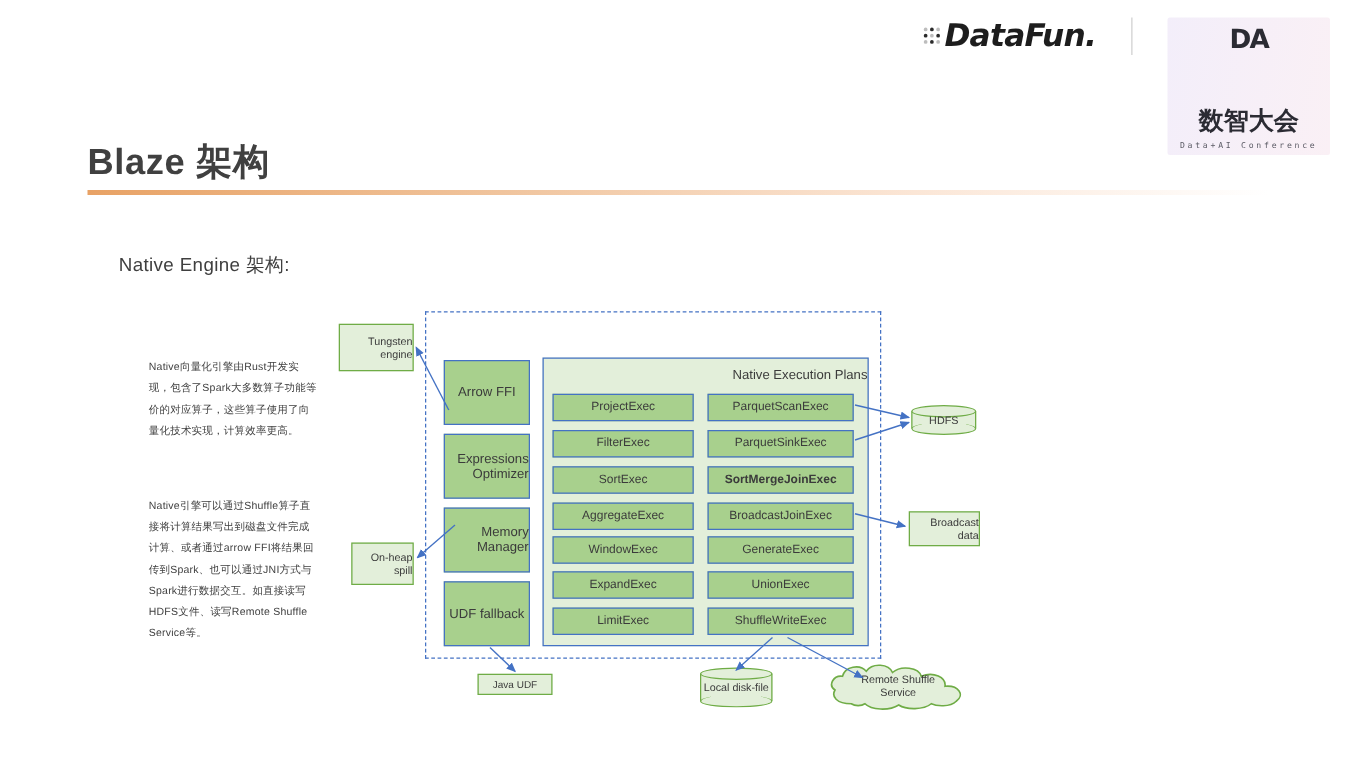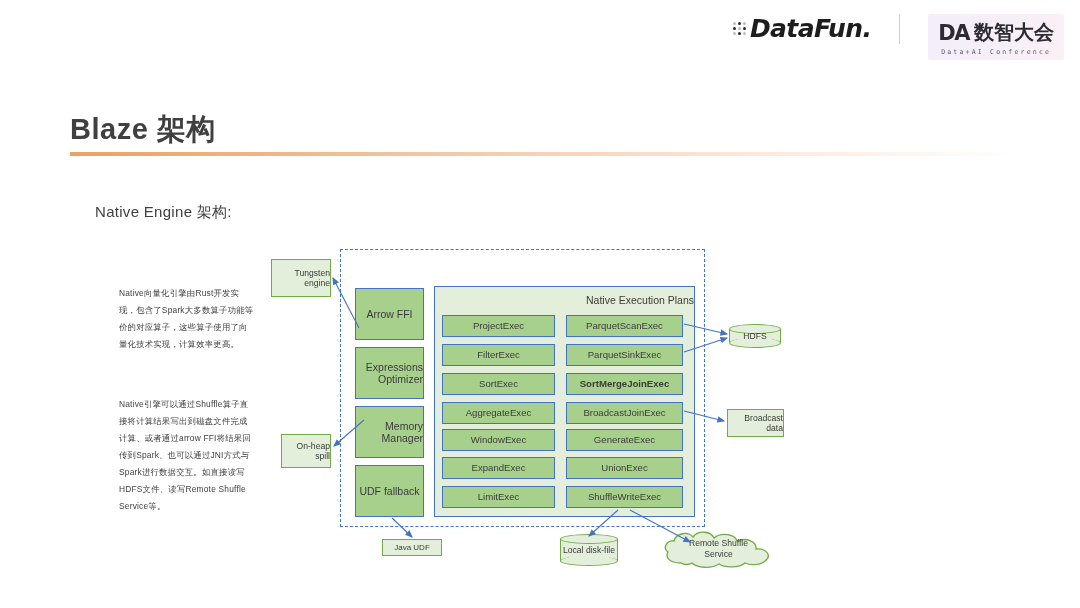--- a/index.html
+++ b/index.html
@@ -23,26 +23,26 @@
     font-family:"DejaVu Sans",sans-serif;
     font-size:25px;font-weight:700;color:#1d1d1d;letter-spacing:-0.6px;
     font-style:italic;
   }
   .logo-divider{width:1px;height:30px;background:#cfcfcf;}
   .da-logo{
     background:linear-gradient(100deg,#f3eefa 0%,#faf0f5 100%);
     padding:5px 10px 4px 10px;border-radius:2px;
     display:flex;flex-direction:column;align-items:center;
   }
-  .da-logo .row1{display:flex;align-items:center;gap:5px;}
+  .da-logo .row1{display:flex;align-items:center;gap:5px;flex-direction:column;}
   .da-mark{
     font-family:"DejaVu Sans",sans-serif;
     font-size:21px;font-weight:800;color:#2b2b33;letter-spacing:-1.5px;
   }
-  .da-cn{font-size:20px;font-weight:700;color:#2b2b33;letter-spacing:0px;}
+  .da-cn{font-size:20px;font-weight:700;color:#2b2b33;letter-spacing:0px;margin-top:35px;}
   .da-sub{
     font-size:6.5px;color:#5c5c66;letter-spacing:2.2px;margin-top:2px;
     font-family:"DejaVu Sans Mono","Liberation Mono",monospace;
   }
   
   .slide-title{
     position:absolute;left:70px;top:110px;
     font-size:29px;font-weight:700;color:#404040;letter-spacing:0.5px;
   }
   .title-rule{

